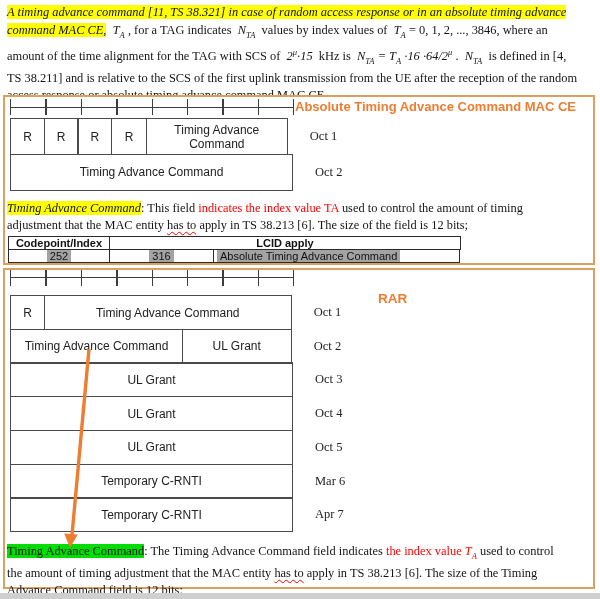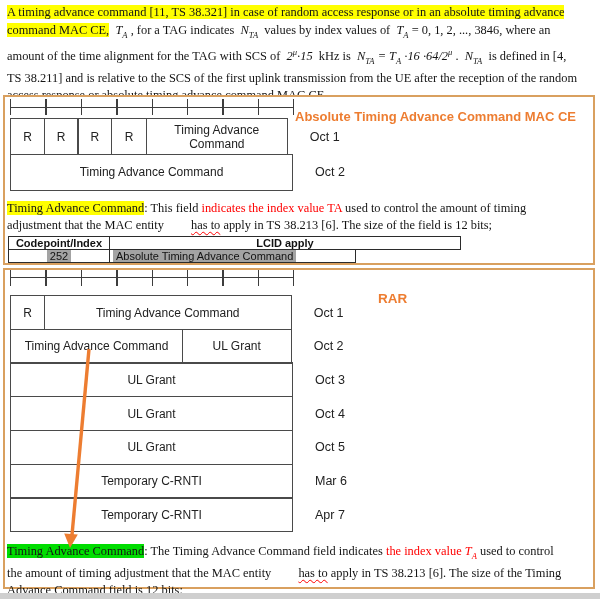--- a/index.html
+++ b/index.html
@@ -3,49 +3,49 @@
 <meta charset="utf-8">
 <style>
   html,body{margin:0;padding:0;background:#fff;}
   .page{position:relative;width:600px;height:599px;background:#fff;overflow:hidden;
         font-family:"Liberation Serif",serif;color:#141414;}
   
   .para{position:absolute;font-size:12.4px;line-height:17px;white-space:pre;}
   .para.intro{line-height:17.5px;}
   .ln{display:block;}
   .seg{}
-  .hl{background:#ffff00;}
+  .hl{background:#ffff00;font-style:italic;}
   .hlg{background:#00dd00;}
   .red{color:#ff0000;}
   .redm{color:#ff0000;font-style:italic;}
   .redsub{color:#ff0000;font-style:italic;font-size:8.5px;vertical-align:-3.5px;}
   .m{font-style:italic;}
   .msub{font-style:italic;font-size:8.5px;vertical-align:-3.5px;}
   .msup{font-style:italic;font-size:8.5px;vertical-align:5px;}
-  .spell{text-decoration:underline wavy #ff0000 1px;text-underline-offset:2px;margin-left:24px;}
+  .spell{text-decoration:underline wavy #ff0000 1px;text-underline-offset:2px;}
   
   .obox{position:absolute;left:3px;width:592px;border:2px solid #d9a05f;background:#fff;box-sizing:border-box;}
   .box1{top:95px;height:170px;}
   .box2{top:268px;height:321px;}
   .obox>*{position:absolute;}
   
   .ruler{width:284px;height:18px;}
   .ruler .rline{position:absolute;left:0;width:284px;height:1.4px;background:#3d3d3d;}
   .ruler .tick{position:absolute;width:1.4px;height:16px;top:0;background:#3d3d3d;}
   
   .bittable{}
   .bitrow{display:flex;margin-top:-1.3px;}
   .bitrow:first-child{margin-top:0;}
   .cells{display:flex;}
   .cell{border:1.3px solid #4a4a4a;margin-left:-1.3px;box-sizing:border-box;
         display:flex;align-items:center;justify-content:center;text-align:center;
         font-family:"Liberation Sans",sans-serif;font-size:12px;color:#222;line-height:14px;}
   .cell:first-child{margin-left:0;}
   .oct{margin-left:22px;display:flex;align-items:center;
-       font-family:Liberation Sans, sans-serif;font-size:12.5px;color:#222;}
+       font-family:Liberation Serif, serif;font-size:12.5px;color:#222;}
   .h37 .cell{height:37px;}
   .h35 .cell{height:35px;}
   
   .dtitle{font-family:"Liberation Sans",sans-serif;font-weight:bold;font-size:13px;
           color:#ED7D31;white-space:nowrap;}
   
   .cptable{font-family:"Liberation Sans",sans-serif;font-size:11px;color:#111;}
   .cprow{display:flex;margin-top:-1px;}
   .cprow:first-child{margin-top:0;}
   .cpcell{border:1px solid #2b2b2b;margin-left:-1px;box-sizing:border-box;height:14px;
@@ -73,21 +73,21 @@
         <div class="tick" style="left: 0px;"></div>
         <div class="tick" style="left: 35.375px;"></div>
         <div class="tick" style="left: 70.75px;"></div>
         <div class="tick" style="left: 106.125px;"></div>
         <div class="tick" style="left: 141.5px;"></div>
         <div class="tick" style="left: 176.875px;"></div>
         <div class="tick" style="left: 212.25px;"></div>
         <div class="tick" style="left: 247.625px;"></div>
         <div class="tick" style="left: 283px;"></div>
       </div>
-    <div class="dtitle" style="left:290px;top:12px;">Absolute Timing Advance Command MAC CE</div>
+    <div class="dtitle" style="left:290px;top:2px;">Absolute Timing Advance Command MAC CE</div>
     <div class="bittable h37" id="macce-table" style="left:5px;top:21px;">
         <div class="bitrow">
           <div class="cells">
             <div class="cell" style="width: 35px;">R</div>
             <div class="cell" style="width: 35px;">R</div>
             <div class="cell" style="width: 35px;">R</div>
             <div class="cell" style="width: 36px;">R</div>
             <div class="cell" style="width: 142px;">Timing Advance Command</div>
           </div>
           <div class="oct">Oct 1</div>
@@ -101,20 +101,23 @@
       </div>
     <div class="para" id="field-desc" style="left:2px;top:103px;width:586px;"><span class="ln"><span class="seg hl">Timing Advance Command</span><span class="seg">: This field </span><span class="seg red">indicates the index value TA</span><span class="seg"> used to control the amount of timing</span></span><span class="ln"><span class="seg">adjustment that the MAC entity </span><span class="seg spell">has to</span><span class="seg"> apply in TS 38.213 [6]. The size of the field is 12 bits;</span></span></div>
     <div class="cptable" id="cp-table" style="left:3px;top:139px;">
         <div class="cprow">
           <div class="cpcell hdr" style="width: 102px;">Codepoint/Index</div>
           <div class="cpcell hdr" style="width: 352px;">LCID apply</div>
         </div>
         <div class="cprow">
           <div class="cpcell" style="width: 102px;">
             <span class="yel">252</span>
+          </div>
+          <div class="cpcell" style="width: 105px;">
+            <span class="yel">316</span>
           </div>
           <div class="cpcell left" style="width: 247px;">
             <span class="yel">Absolute Timing Advance Command</span>
           </div>
         </div>
       </div>
   </div>
 
   <div class="obox box2">
     <div class="ruler" id="ruler2" style="left:5px;top:0px;">

